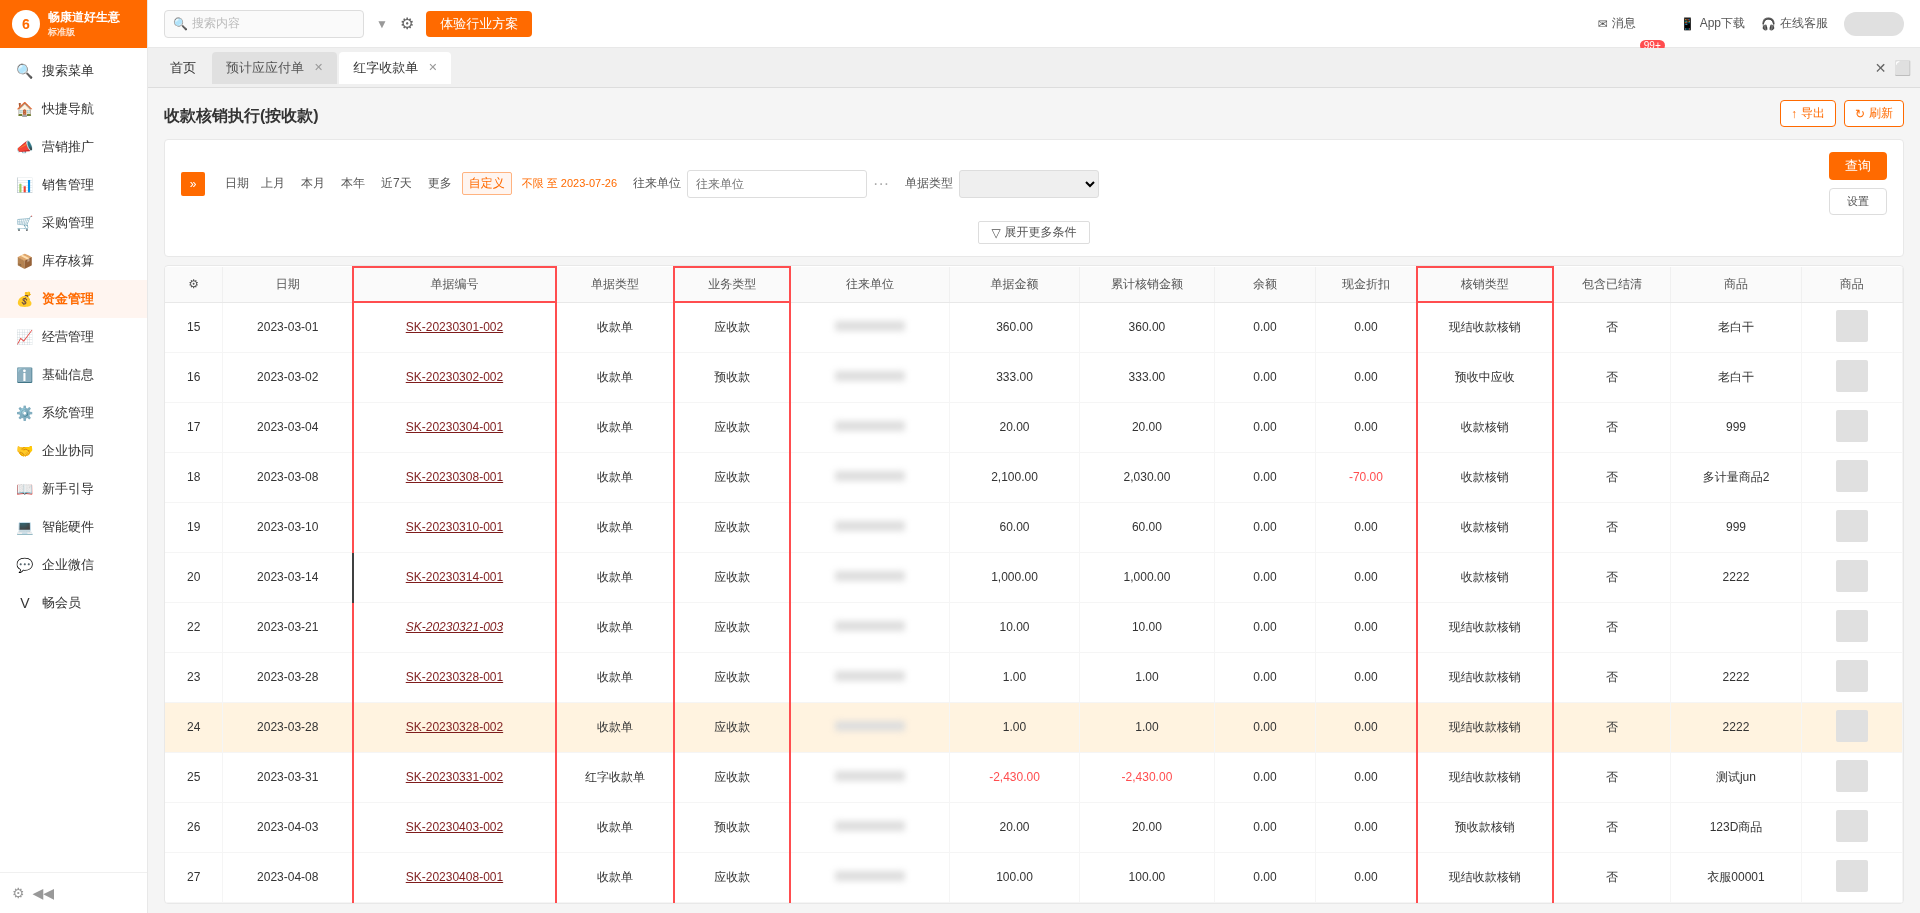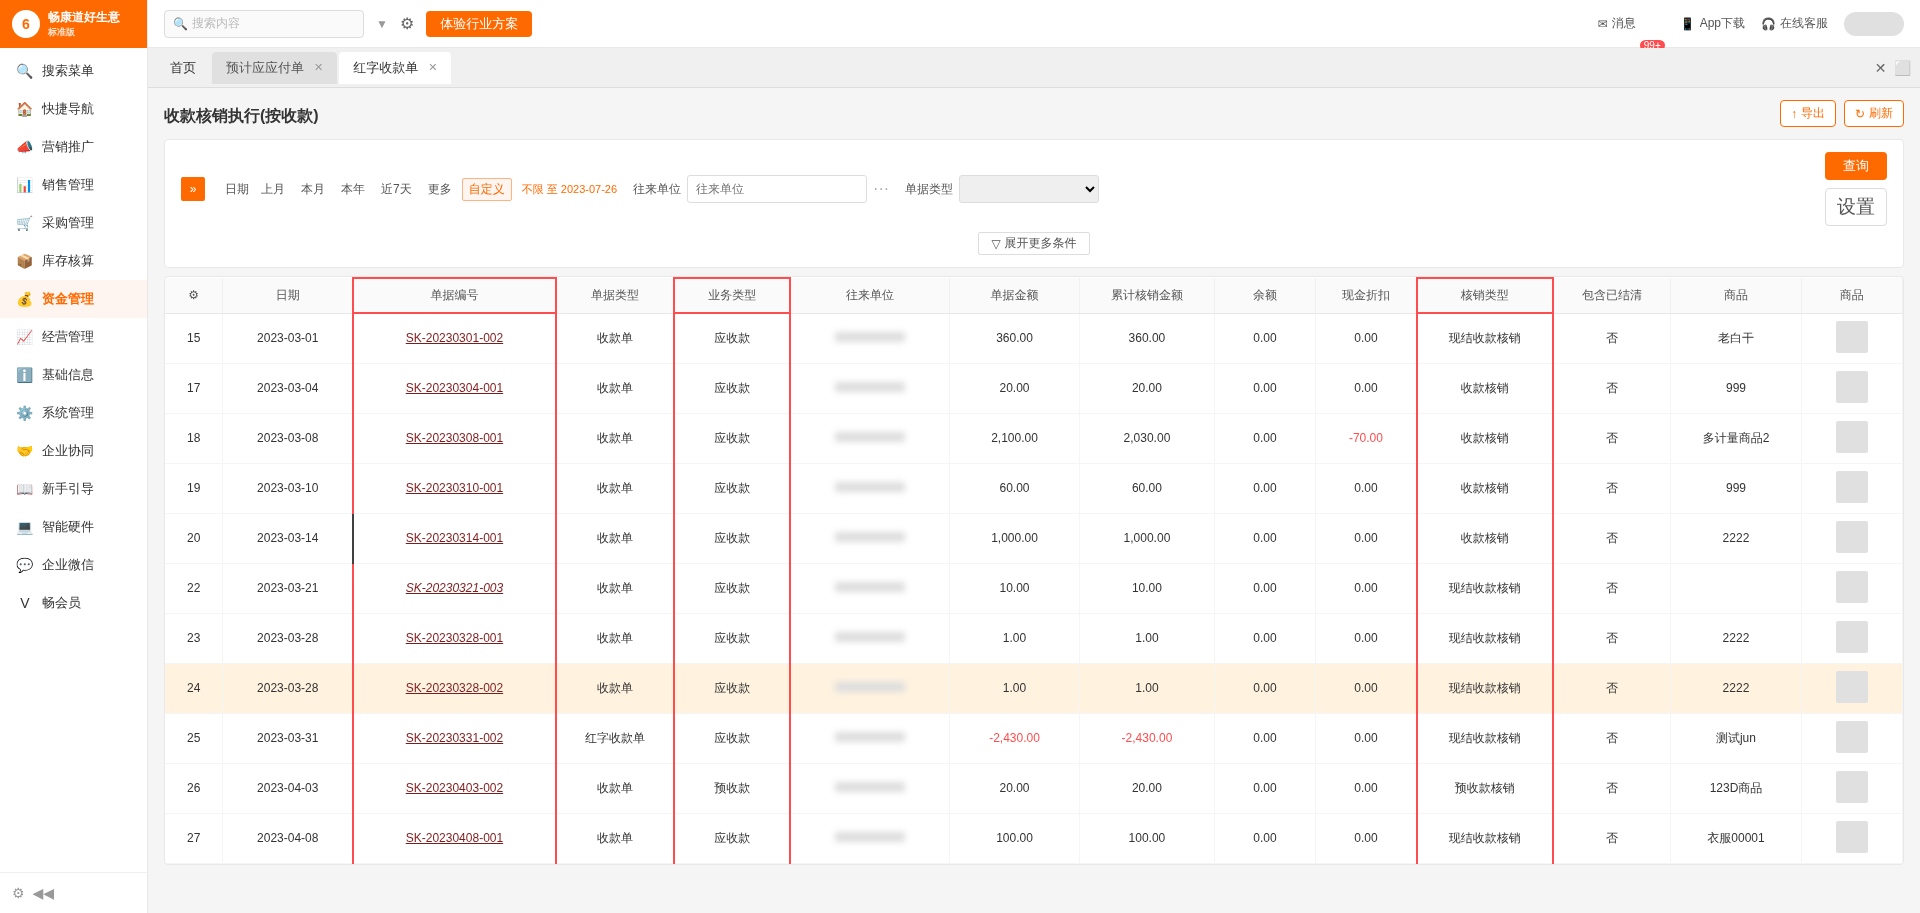--- a/index.html
+++ b/index.html
@@ -52,21 +52,21 @@
     .filter-expand-btn { width: 24px; height: 24px; background: #ff6a00; color: #fff; border-radius: 2px; display: flex; align-items: center; justify-content: center; cursor: pointer; font-size: 12px; margin-right: 4px; }
     .filter-item { display: flex; align-items: center; gap: 6px; }
     .filter-label { color: #555; font-size: 12px; white-space: nowrap; }
     .filter-date-btns { display: flex; gap: 4px; }
     .date-btn { padding: 2px 6px; border-radius: 2px; font-size: 12px; cursor: pointer; color: #555; border: none; background: transparent; }
     .date-btn.custom { color: #ff6a00; background: #fff5f0; border: 1px solid #ffb380; border-radius: 2px; }
     .filter-input { height: 28px; border: 1px solid #ddd; border-radius: 3px; padding: 0 8px; font-size: 12px; width: 160px; }
     .filter-select { height: 28px; border: 1px solid #ddd; border-radius: 3px; padding: 0 8px; font-size: 12px; min-width: 140px; }
     .filter-dots { color: #aaa; font-size: 16px; }
     .filter-btn-query { background: #ff6a00; color: #fff; border: none; padding: 5px 16px; border-radius: 4px; font-size: 13px; cursor: pointer; }
-    .filter-btn-set { background: #fff; color: #555; border: 1px solid #ddd; padding: 5px 11px; border-radius: 4px; font-size: 19px; cursor: pointer; }
+    .filter-btn-set { background: #fff; color: #555; border: 1px solid #ddd; padding: 5px 11px; border-radius: 4px; font-size: 11px; cursor: pointer; }
     .filter-expand-row { margin-top: 6px; display: flex; align-items: center; justify-content: center; }
     .expand-more-btn { color: #555; font-size: 12px; cursor: pointer; display: flex; align-items: center; gap: 4px; border: 1px solid #ddd; padding: 2px 12px; border-radius: 2px; background: #fff; }
 
     
     .table-wrap { background: #fff; border: 1px solid #e8e8e8; border-radius: 4px; overflow: hidden; }
     table { width: 100%; border-collapse: collapse; font-size: 12px; }
     thead tr { background: #fafafa; }
     th { padding: 8px 10px; text-align: center; color: #555; font-weight: 500; border-bottom: 1px solid #e8e8e8; border-right: 1px solid #f0f0f0; white-space: nowrap; font-size: 12px; }
     td { padding: 7px 10px; text-align: center; border-bottom: 1px solid #f5f5f5; border-right: 1px solid #f5f5f5; color: #333; white-space: nowrap; }
     tr.highlighted td { background: #fff3e0; }
@@ -308,20 +308,36 @@
       <td class="col-amount">360.00</td>
       <td class="col-cumamt">360.00</td>
       <td class="col-balance">0.00</td>
       <td class="col-discount">0.00</td>
       <td class="col-vertype" style="border-left: 2px solid #ff4d4f; border-right: 2px solid #ff4d4f;">现结收款核销</td>
       <td class="col-settled">否</td>
       <td class="col-goods">老白干</td>
       <td class="col-goodsimg"><span style="display:inline-block;width:32px;height:32px;background:#e0e0e0;border-radius:2px;"></span></td>
     </tr>
               <tr>
+      <td class="col-no">16</td>
+      <td class="col-date">2023-03-02</td>
+      <td class="col-billno link-cell" style="border-left: 2px solid #ff4d4f; border-right: 2px solid #ff4d4f;">SK-20230302-002</td>
+      <td class="col-billtype">收款单</td>
+      <td class="col-biztype" style="border-left: 2px solid #ff4d4f; border-right: 2px solid #ff4d4f;">预收款</td>
+      <td class="col-partner"><span style="display:inline-block;background:#ddd;border-radius:2px;height:10px;width:70px;filter:blur(3px);"></span></td>
+      <td class="col-amount">333.00</td>
+      <td class="col-cumamt">333.00</td>
+      <td class="col-balance">0.00</td>
+      <td class="col-discount">0.00</td>
+      <td class="col-vertype" style="border-left: 2px solid #ff4d4f; border-right: 2px solid #ff4d4f;">预收中应收</td>
+      <td class="col-settled">否</td>
+      <td class="col-goods">老白干</td>
+      <td class="col-goodsimg"><span style="display:inline-block;width:32px;height:32px;background:#e0e0e0;border-radius:2px;"></span></td>
+    </tr>
+              <tr>
       <td class="col-no">17</td>
       <td class="col-date">2023-03-04</td>
       <td class="col-billno link-cell" style="border-left: 2px solid #ff4d4f; border-right: 2px solid #ff4d4f;">SK-20230304-001</td>
       <td class="col-billtype">收款单</td>
       <td class="col-biztype" style="border-left: 2px solid #ff4d4f; border-right: 2px solid #ff4d4f;">应收款</td>
       <td class="col-partner"><span style="display:inline-block;background:#ddd;border-radius:2px;height:10px;width:70px;filter:blur(3px);"></span></td>
       <td class="col-amount">20.00</td>
       <td class="col-cumamt">20.00</td>
       <td class="col-balance">0.00</td>
       <td class="col-discount">0.00</td>

